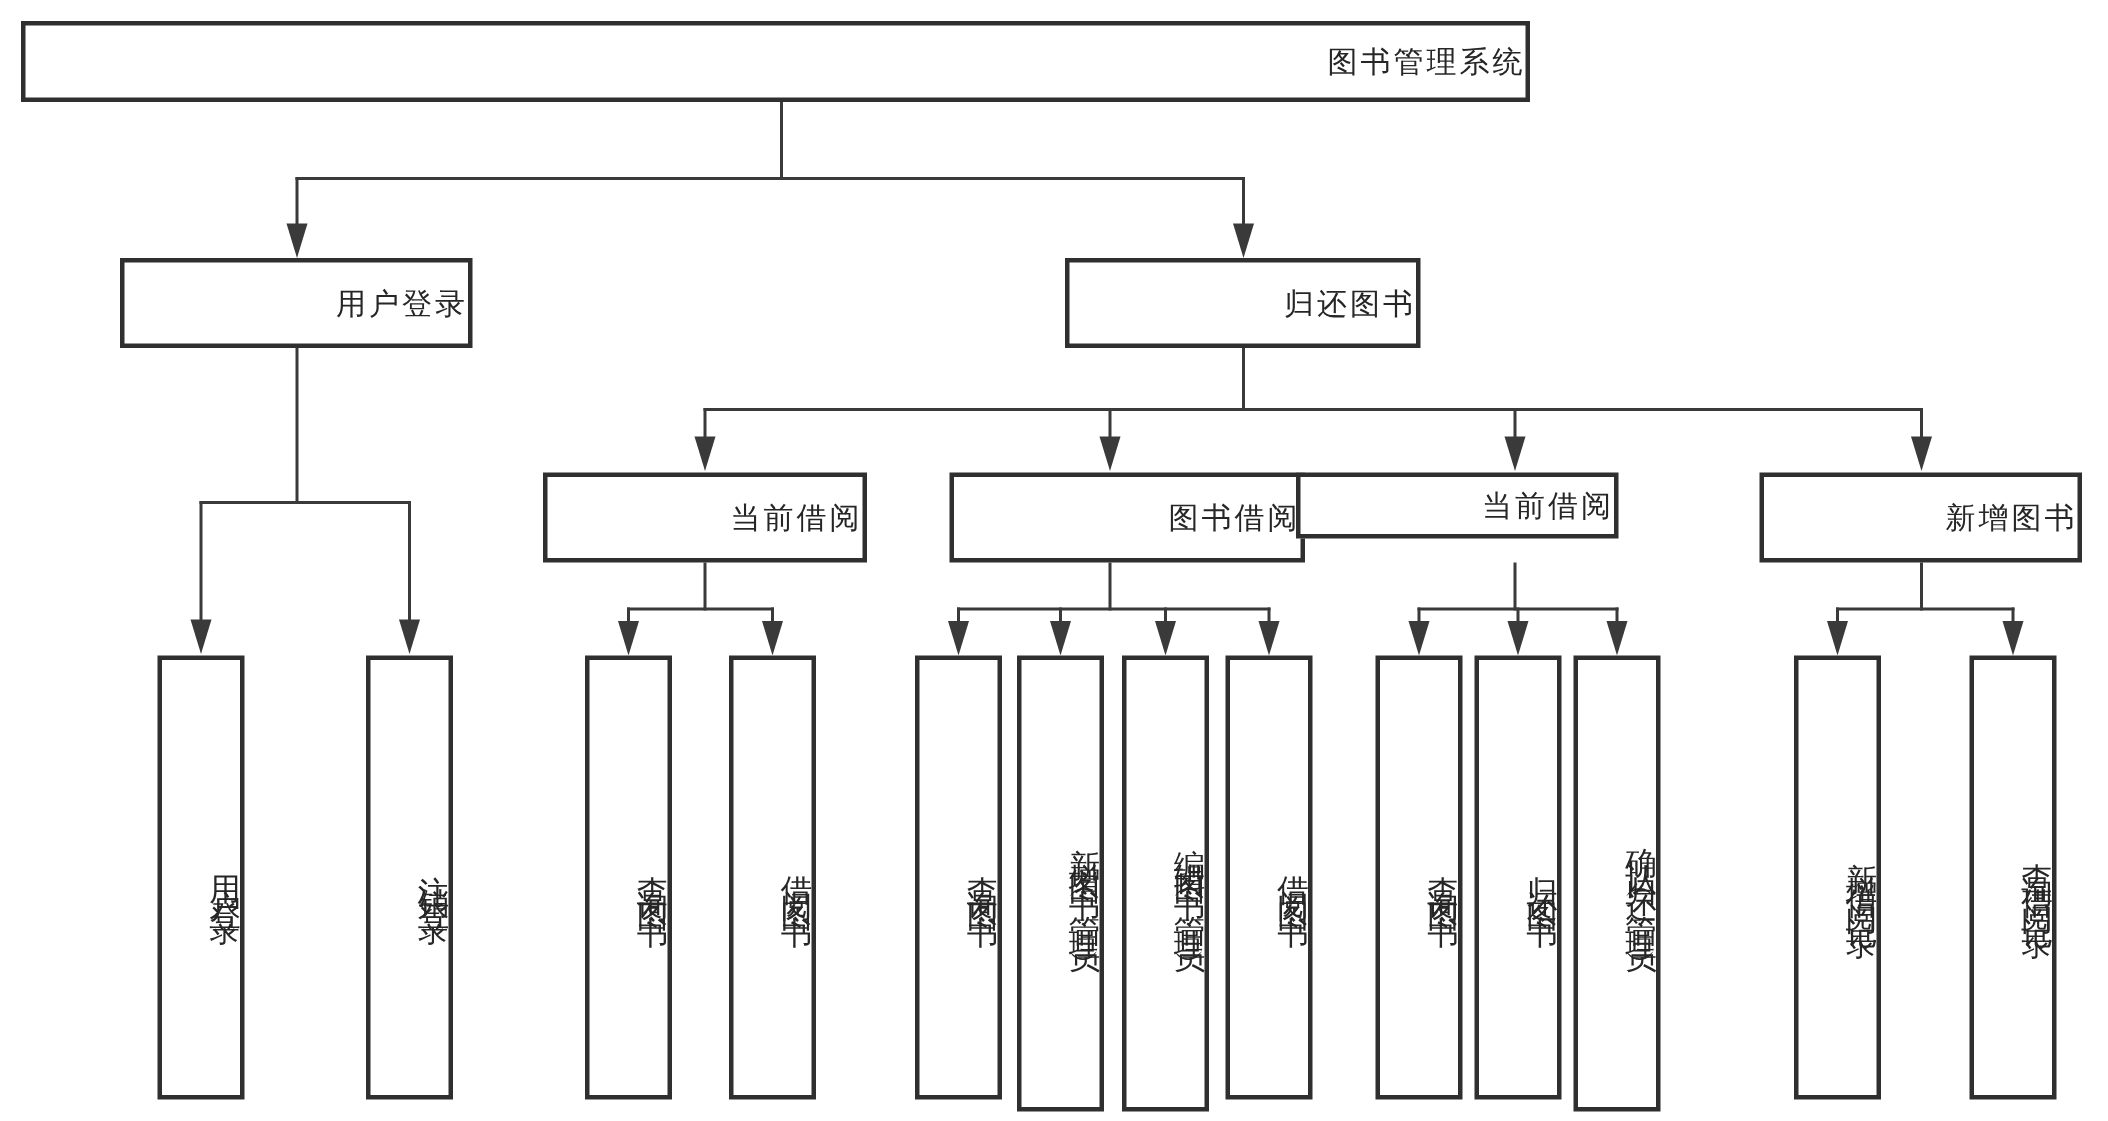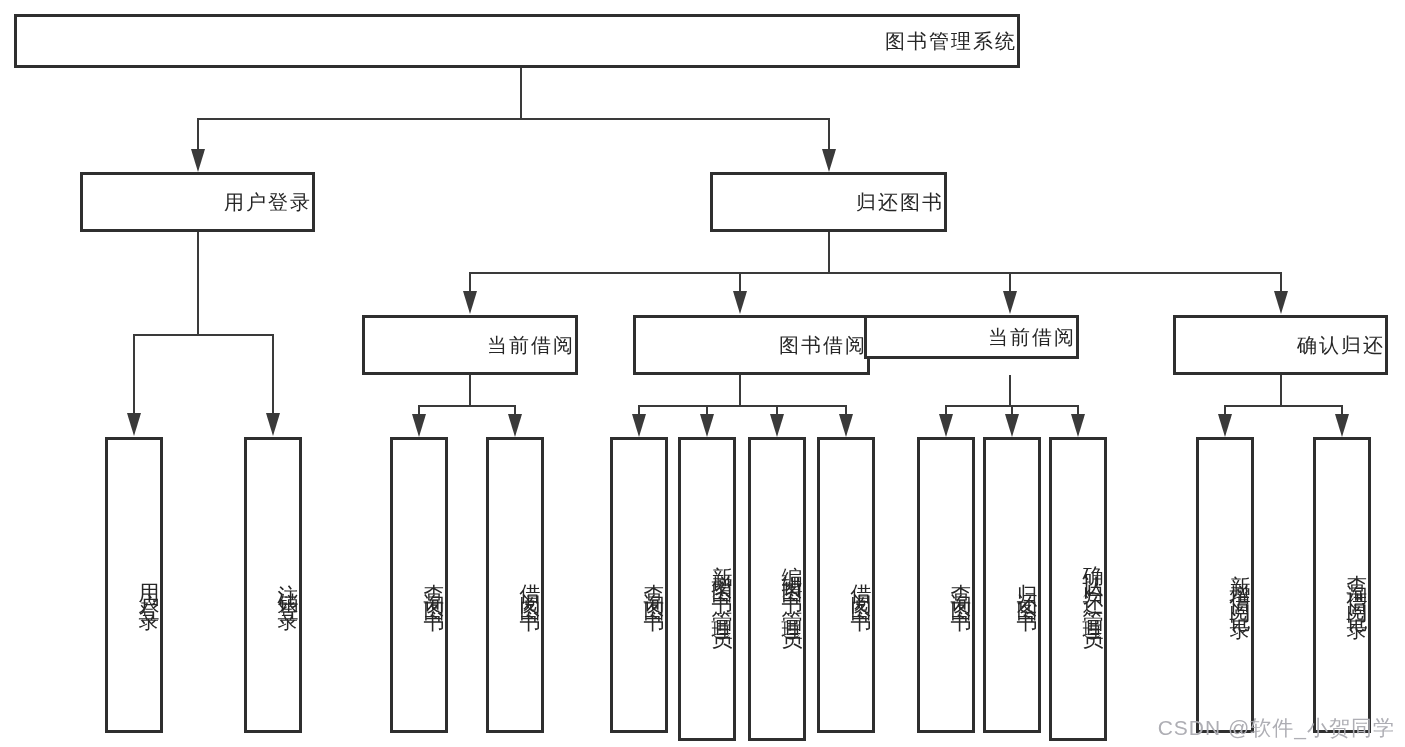--- a/index.html
+++ b/index.html
@@ -71,21 +71,21 @@
   <div class="box" style="left:362px; top:315px; width:216px; height:60px;">
     <span class="hlabel">当前借阅</span>
   </div>
   <div class="box" style="left:633px; top:315px; width:237px; height:60px;">
     <span class="hlabel">图书借阅</span>
   </div>
   <div class="box" style="left:864px; top:315px; width:215px; height:44px;">
     <span class="hlabel">当前借阅</span>
   </div>
   <div class="box" style="left:1173px; top:315px; width:215px; height:60px;">
-    <span class="hlabel">确认归还</span>
+    <span class="hlabel">新增图书</span>
   </div>
 
   <div class="box" style="left:105px; top:437px; width:58px; height:296px;">
     <span class="vlabel">用户登录</span>
   </div>
   <div class="box" style="left:244px; top:437px; width:58px; height:296px;">
     <span class="vlabel">注销登录</span>
   </div>
 
   <div class="box" style="left:390px; top:437px; width:58px; height:296px;">
@@ -177,15 +177,14 @@
   <div class="line vline" style="left:1077px; top:405px; height:10px;"></div>
   <div class="arrow" style="left:1071px; top:414px;"></div>
 
   <div class="line vline" style="left:1280px; top:375px; height:32px;"></div>
   <div class="line hline" style="left:1224px; top:405px; width:119px;"></div>
   <div class="line vline" style="left:1224px; top:405px; height:10px;"></div>
   <div class="arrow" style="left:1218px; top:414px;"></div>
   <div class="line vline" style="left:1341px; top:405px; height:10px;"></div>
   <div class="arrow" style="left:1335px; top:414px;"></div>
 
-  <div id="watermark">CSDN @软件_小贺同学</div>
 
 </div>
 
 </body></html>

